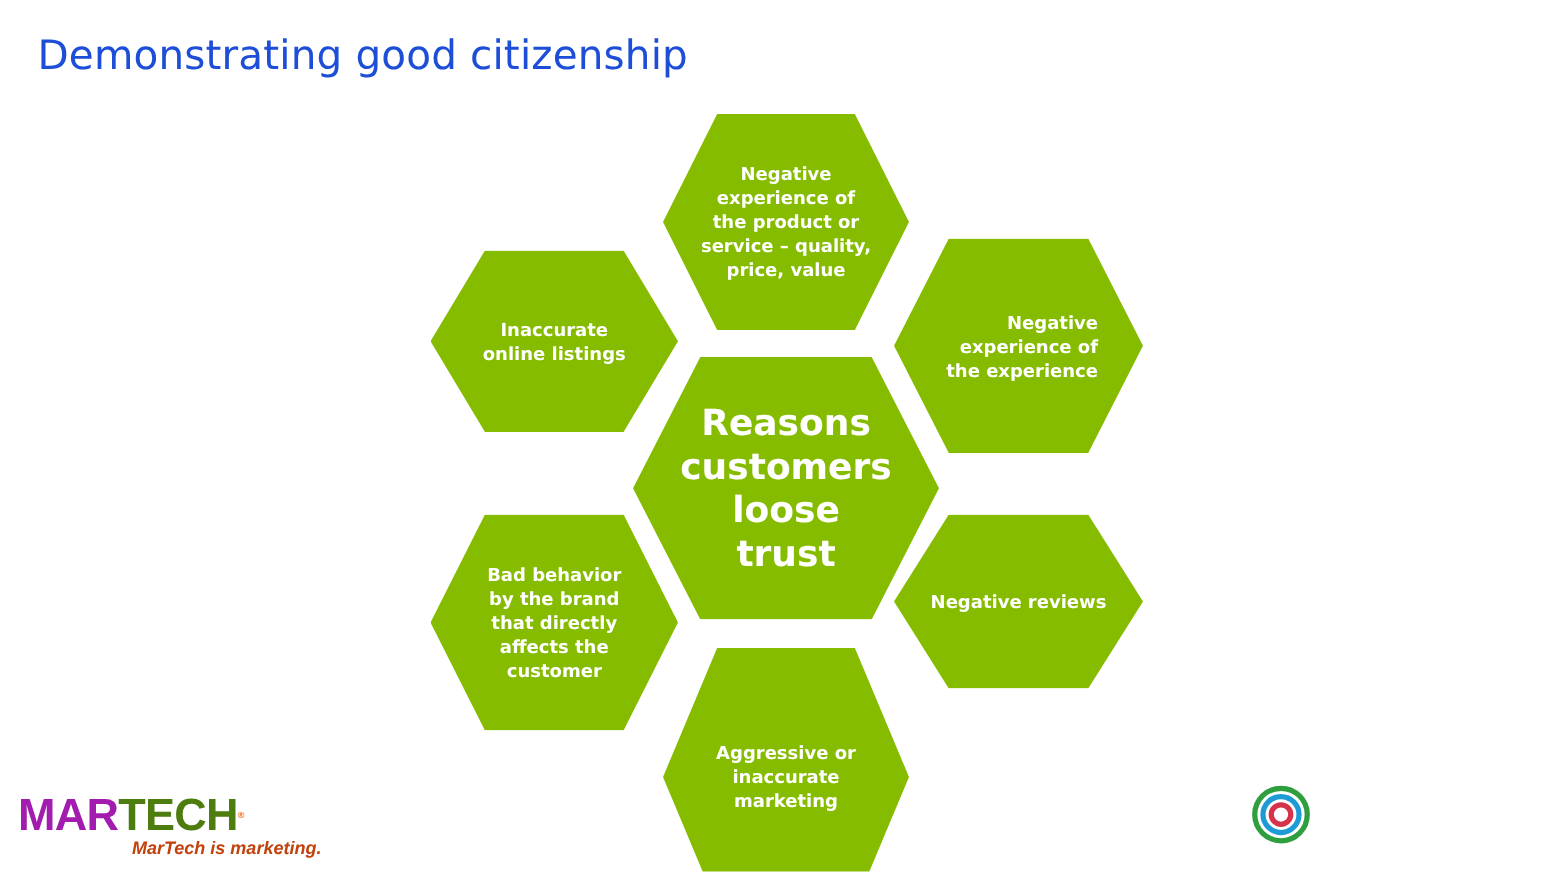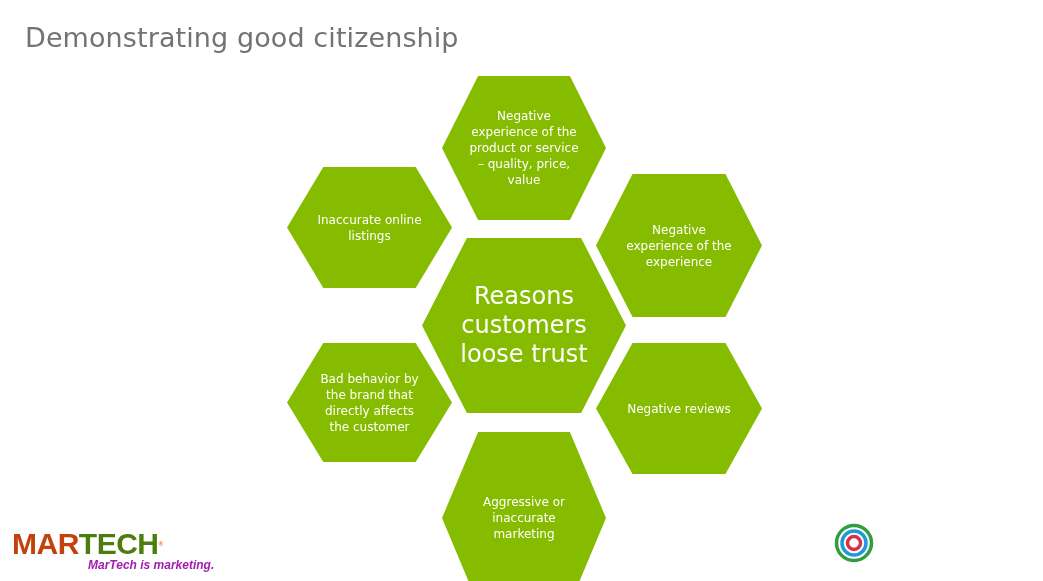--- a/index.html
+++ b/index.html
@@ -3,66 +3,67 @@
   <meta charset="utf-8">
   <style>
     html, body { margin: 0; padding: 0; }
     body {
       width: 1043px; height: 581px; position: relative; overflow: hidden;
       background: #ffffff;
       font-family: "Liberation Sans", "DejaVu Sans", sans-serif;
     }
     .title {
       position: absolute; left: 25px; top: 22px;
-      font-size: 27px; color: #737373; letter-spacing: 0.1px;
+      font-size: 27px; color: #1d4ed8; letter-spacing: 0.1px;
       font-family: "DejaVu Sans", "Liberation Sans", sans-serif;
       font-weight: normal;
     }
     .hex {
       position: absolute;
       background: #86bc00;
       clip-path: polygon(22% 0%, 78% 0%, 100% 50%, 78% 100%, 22% 100%, 0% 50%);
       display: flex; align-items: center; justify-content: center;
       text-align: center; color: #ffffff;
     }
     .hex span {
       display: block;
       font-family: "DejaVu Sans", "Liberation Sans", sans-serif;
       font-size: 12px; line-height: 16px;
       padding: 0 22px;
+      font-weight: bold;
     }
     .hex.center span { font-size: 24px; line-height: 29px; padding: 0 30px; }
     #hex-top   { left: 442px; top: 76px;  width: 164px; height: 144px; }
-    #hex-ur    { left: 596px; top: 174px; width: 166px; height: 143px; }
+    #hex-ur    { left: 596px; top: 159px; width: 166px; height: 143px; text-align: right; }
     #hex-ul    { left: 287px; top: 167px; width: 165px; height: 121px; }
     #hex-center{ left: 422px; top: 238px; width: 204px; height: 175px; }
-    #hex-ll    { left: 287px; top: 343px; width: 165px; height: 119px; }
-    #hex-lr    { left: 596px; top: 343px; width: 166px; height: 131px; }
+    #hex-ll    { left: 287px; top: 343px; width: 165px; height: 144px; }
+    #hex-lr    { left: 596px; top: 343px; width: 166px; height: 116px; }
     #hex-bot   { left: 442px; top: 432px; width: 164px; height: 172px; }
     #hex-top span { padding: 0 24px; }
     #hex-ur span { padding: 0 30px; }
     #hex-ul span { padding: 0 28px; }
     #hex-ll span { padding: 0 32px; }
     #hex-bot span { padding: 0 34px; }
 
     .martech {
       position: absolute; left: 8px; top: 527px; width: 220px; height: 50px;
     }
     .martech .wordmark {
       position: absolute; left: 4px; top: 0px;
       font-family: "Liberation Sans", sans-serif; font-weight: bold;
       font-size: 30px; letter-spacing: -0.5px; line-height: 34px;
     }
-    .martech .mar { color: #c2410c; }
+    .martech .mar { color: #a21caf; }
     .martech .tech { color: #4d7c0f; }
     .martech .reg { font-size: 6px; vertical-align: top; color: #f26522; }
     .martech .tagline {
       position: absolute; left: 80px; top: 31px;
       font-family: "Liberation Sans", sans-serif; font-style: italic; font-weight: bold;
-      font-size: 12px; color: #a21caf;
+      font-size: 12px; color: #c2410c;
     }
     .dotdigital {
       position: absolute; left: 834px; top: 520px; height: 46px;
       display: flex; align-items: center;
     }
     .dotdigital .name {
       font-family: "DejaVu Sans", "Liberation Sans", sans-serif;
       font-size: 31px; color: #4a4a52; margin-left: 10px; letter-spacing: -0.3px;
     }
   </style>

